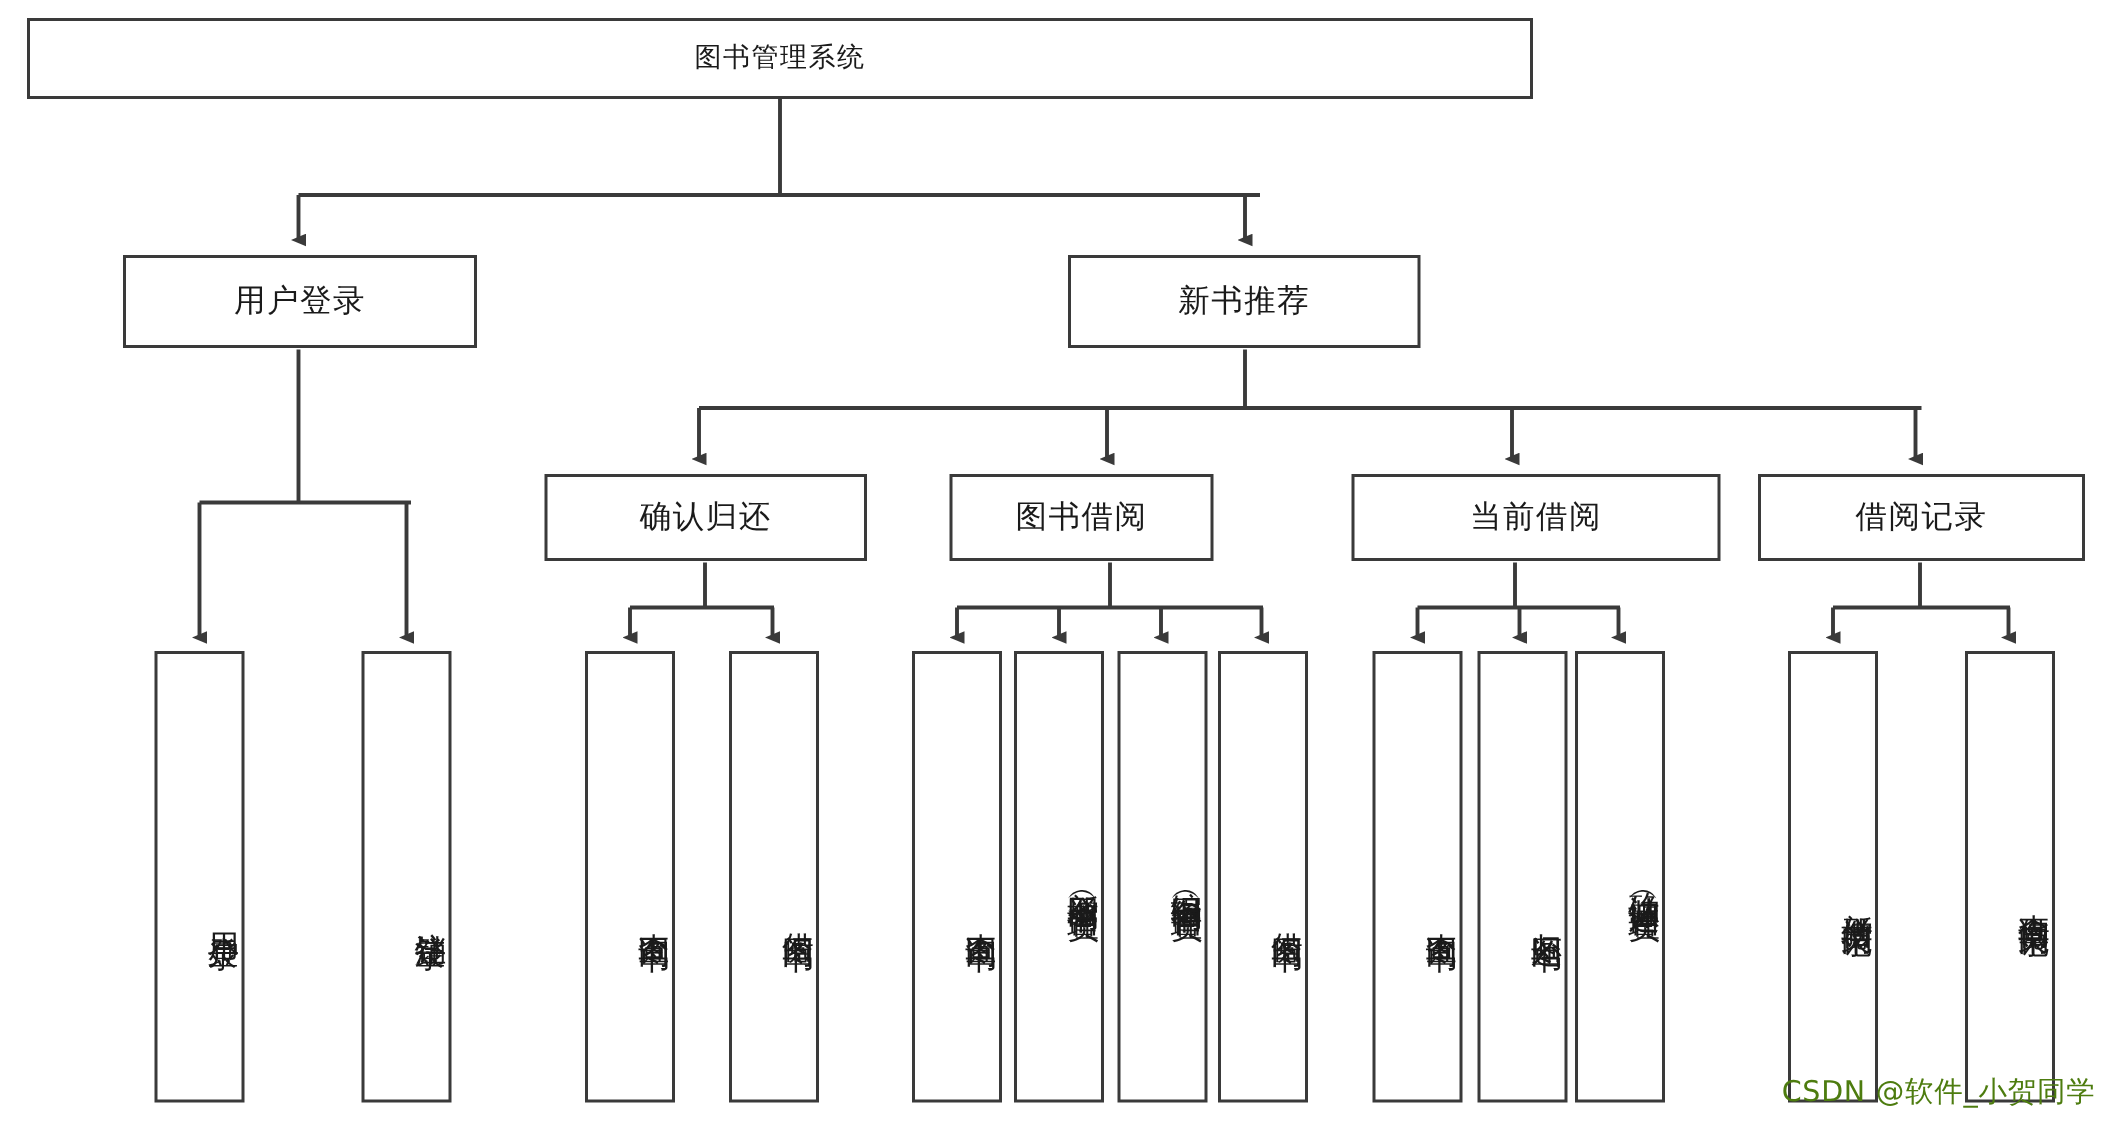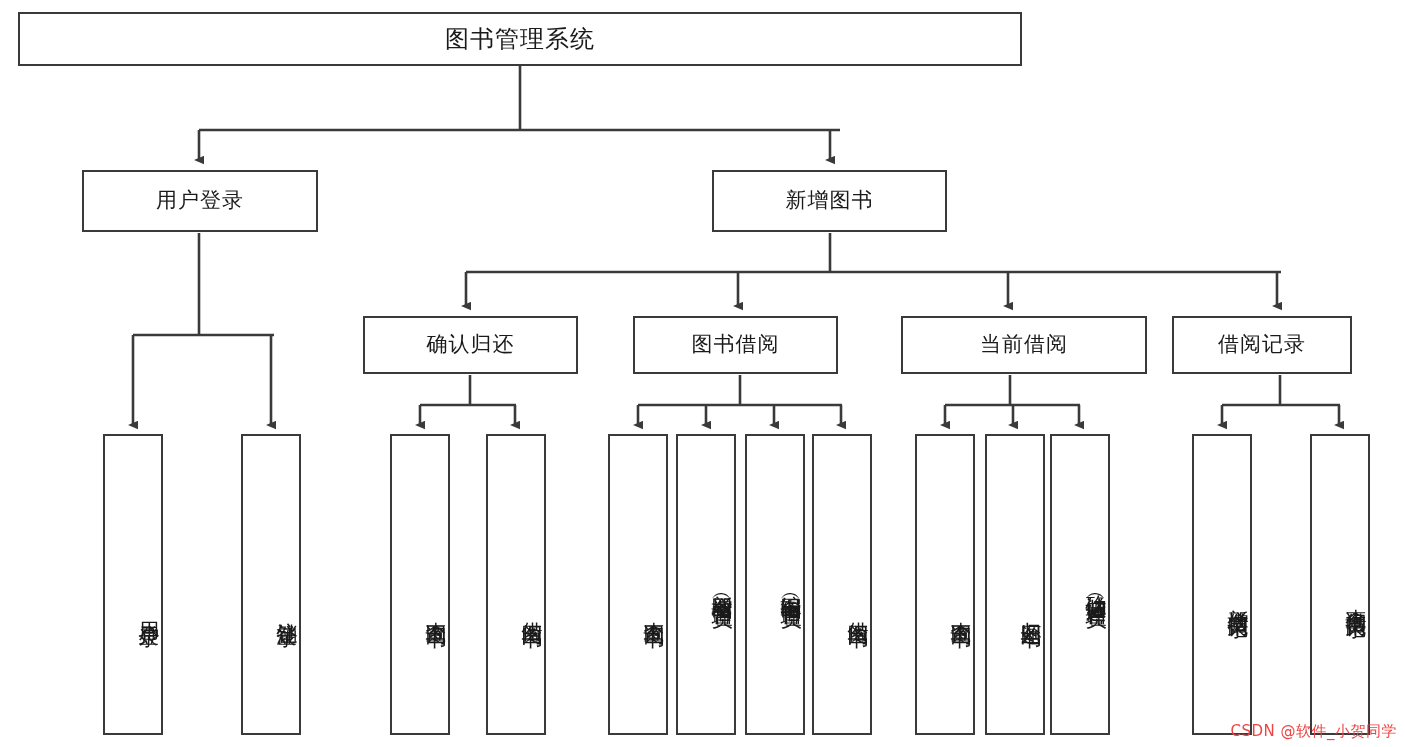--- a/index.html
+++ b/index.html
@@ -48,28 +48,28 @@
     align-items: flex-start;
     justify-content: center;
     padding-top: 10px;
     white-space: normal;
     overflow: hidden;
   }
   .node-vertical.pad-top-lg { padding-top: 48px; }
   .node-vertical.pad-top-md { padding-top: 26px; }
   .node-vertical.pad-top-xs { padding-top: 4px; }
   #root-node {
-    font-size: 24px;
+    font-size: 18px;
   }
   #watermark {
     position: absolute;
     right: 8px;
     bottom: 6px;
-    font-size: 15px;
-    color: #ef4444;
+    font-size: 19px;
+    color: #4d7c0f;
     letter-spacing: 0.5px;
     white-space: nowrap;
     pointer-events: none;
   }
 </style>
 </head>
 <body>
 
 <div id="diagram-root">
 
@@ -120,29 +120,29 @@
       <path d="M1222,405 L1340,405"></path>
       <path d="M1222,405 L1222,425" marker-end="url(#arrow)"></path>
       <path d="M1339,405 L1339,425" marker-end="url(#arrow)"></path>
     </g>
   </svg>
 
   <div class="node node-horizontal" id="root-node" style="left:18px; top:12px; width:1004px; height:54px;">图书管理系统</div>
 
   <div class="node node-horizontal" style="left:82px; top:170px; width:236px; height:62px;">用户登录</div>
 
-  <div class="node node-horizontal" style="left:712px; top:170px; width:235px; height:62px;">新增图书</div>
+  <div class="node node-horizontal" style="left:712px; top:170px; width:235px; height:62px;">新书推荐</div>
 
   <div class="node node-horizontal" style="left:363px; top:316px; width:215px; height:58px;">确认归还</div>
 
-  <div class="node node-horizontal" style="left:633px; top:316px; width:205px; height:58px;">图书借阅</div>
+  <div class="node node-horizontal" style="left:633px; top:316px; width:176px; height:58px;">图书借阅</div>
 
   <div class="node node-horizontal" style="left:901px; top:316px; width:246px; height:58px;">当前借阅</div>
 
-  <div class="node node-horizontal" style="left:1172px; top:316px; width:180px; height:58px;">借阅记录</div>
+  <div class="node node-horizontal" style="left:1172px; top:316px; width:218px; height:58px;">借阅记录</div>
 
   <div class="node node-vertical pad-top-lg" style="left:103px; top:434px; width:60px; height:301px;">用户登录</div>
 
   <div class="node node-vertical pad-top-lg" style="left:241px; top:434px; width:60px; height:301px;">注销登录</div>
 
   <div class="node node-vertical pad-top-lg" style="left:390px; top:434px; width:60px; height:301px;">查询图书</div>
 
   <div class="node node-vertical pad-top-lg" style="left:486px; top:434px; width:60px; height:301px;">借阅图书</div>
 
   <div class="node node-vertical pad-top-lg" style="left:608px; top:434px; width:60px; height:301px;">查询图书</div>

